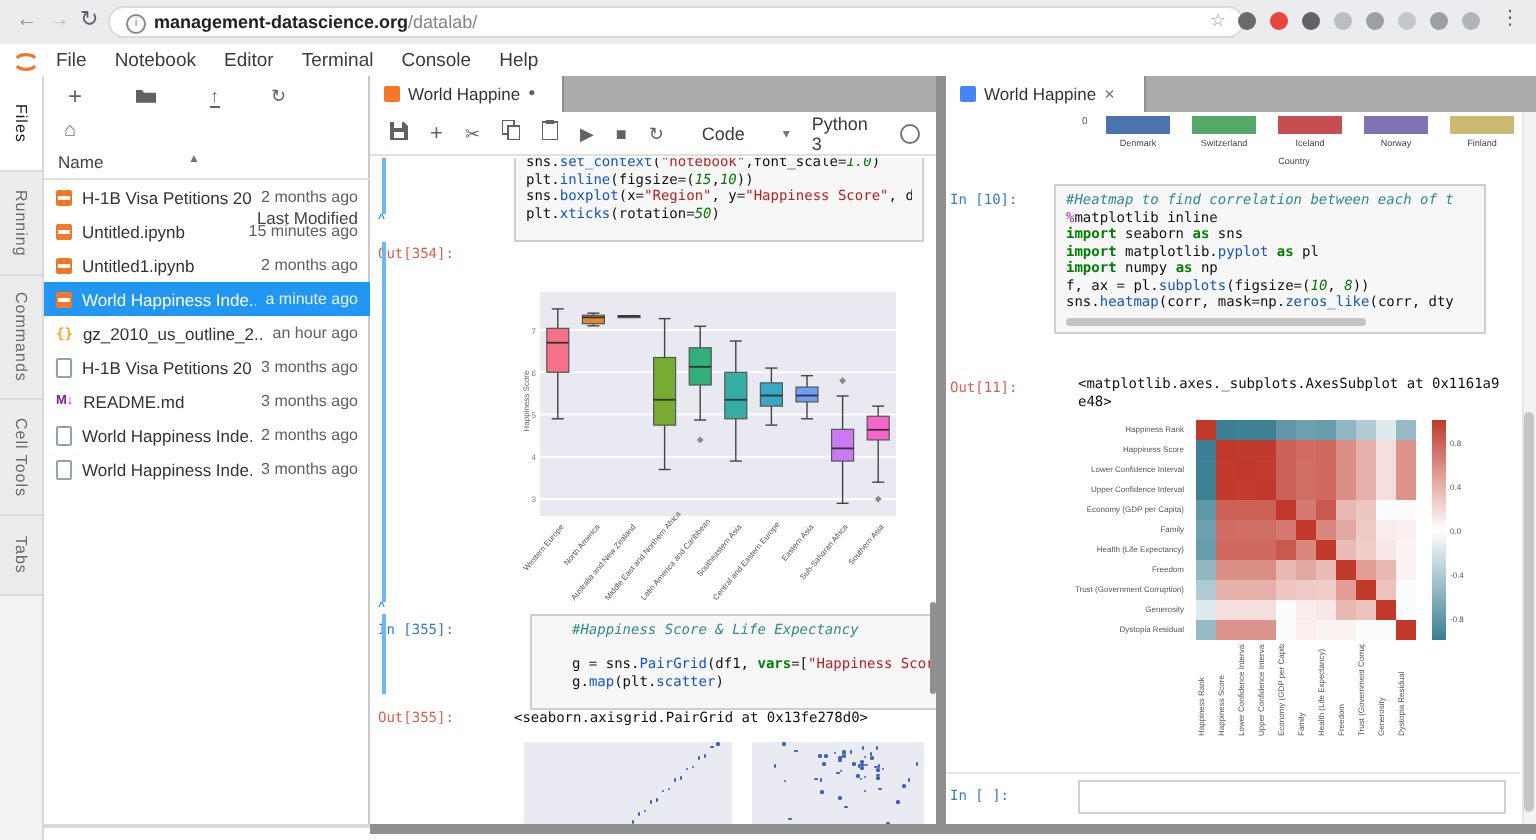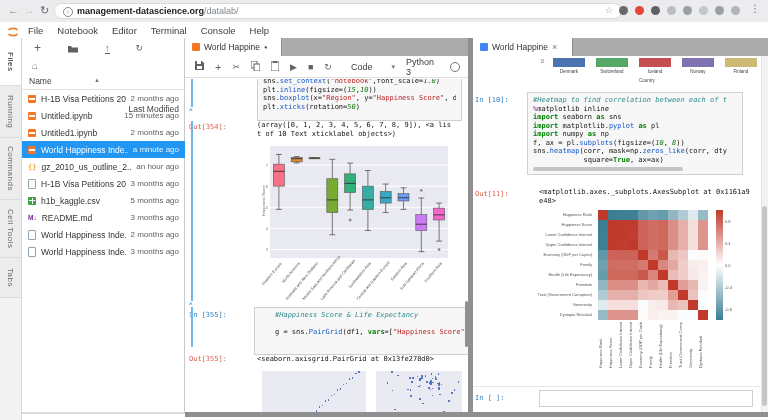--- a/index.html
+++ b/index.html
@@ -196,25 +196,20 @@
           </div>
           <div class="frow">
             <span class="ic-json">{}</span>
             <span class="fname">gz_2010_us_outline_2...</span>
             <span class="fmod">an hour ago</span>
           </div>
           <div class="frow">
             <span class="ic-file"></span>
             <span class="fname">H-1B Visa Petitions 20...</span>
             <span class="fmod">3 months ago</span>
-          </div>
-          <div class="frow">
-            <span class="ic-csv"></span>
-            <span class="fname">h1b_kaggle.csv</span>
-            <span class="fmod">5 months ago</span>
           </div>
           <div class="frow">
             <span class="ic-md">M↓</span>
             <span class="fname">README.md</span>
             <span class="fmod">3 months ago</span>
           </div>
           <div class="frow">
             <span class="ic-file"></span>
             <span class="fname">World Happiness Inde...</span>
             <span class="fmod">2 months ago</span>
@@ -263,21 +258,20 @@
         <div class="clp" style="left:6px;top:0;height:28px;"></div>
         <span class="clpc" style="left:4px;top:28px;">^</span>
         <div class="ccell" style="left:72px;top:-6px;width:193px;height:40px;">
             <div class="cl"><span class="tk-p">sns.</span><span class="tk-f">set_context</span><span class="tk-p">(</span><span class="tk-s">"notebook"</span><span class="tk-p">,font_scale=</span><span class="tk-n">1.0</span><span class="tk-p">)</span></div>
             <div class="cl"><span class="tk-p">plt.</span><span class="tk-f">inline</span><span class="tk-p">(figsize=(</span><span class="tk-n">15</span><span class="tk-p">,</span><span class="tk-n">10</span><span class="tk-p">))</span></div>
             <div class="cl"><span class="tk-p">sns.</span><span class="tk-f">boxplot</span><span class="tk-p">(x=</span><span class="tk-s">"Region"</span><span class="tk-p">, y=</span><span class="tk-s">"Happiness Score"</span><span class="tk-p">, da</span></div>
             <div class="cl"><span class="tk-p">plt.</span><span class="tk-f">xticks</span><span class="tk-p">(rotation=</span><span class="tk-n">50</span><span class="tk-p">)</span></div>
           </div>
 
         <span class="prompt outp" style="left:4px;top:44px;width:62px;">Out[354]:</span>
-        <div class="otext" style="left:72px;top:42px;width:196px;height:18px;">(array([0, 1, 2, 3, 4, 5, 6, 7, 8, 9]), &lt;a list of 10 Text xticklabel objects&gt;)</div>
         <div class="clp" style="left:6px;top:42px;height:180px;"></div>
         <span class="clpc" style="left:4px;top:222px;">^</span>
 
         <div class="fig" id="bp-fig" style="left:72px;top:64px;width:196px;height:160px;">
           <div class="plotbg" style="left:13px;top:3px;width:178px;height:112px;"></div>
           <div id="bp-svg" style="position:absolute;left:13px;top:3px;width:178px;height:112px;"><svg width="178" height="112" xmlns="http://www.w3.org/2000/svg">
                 <line x1="0" x2="178" y1="103.54716981132076" y2="103.54716981132076" stroke="#ffffff" stroke-width="1"></line>
                 <line x1="0" x2="178" y1="82.41509433962264" y2="82.41509433962264" stroke="#ffffff" stroke-width="1"></line>
                 <line x1="0" x2="178" y1="61.28301886792454" y2="61.28301886792454" stroke="#ffffff" stroke-width="1"></line>
                 <line x1="0" x2="178" y1="40.15094339622644" y2="40.15094339622644" stroke="#ffffff" stroke-width="1"></line>
@@ -359,24 +353,25 @@
             <div class="xlab-rot" style="width: 48px; left: 45.1px; top: 118px;">Latin America and Caribbean</div>
             <div class="xlab-rot" style="width: 48px; left: 62.9px; top: 118px;">Southeastern Asia</div>
             <div class="xlab-rot" style="width: 48px; left: 80.7px; top: 118px;">Central and Eastern Europe</div>
             <div class="xlab-rot" style="width: 48px; left: 98.5px; top: 118px;">Eastern Asia</div>
             <div class="xlab-rot" style="width: 48px; left: 116.3px; top: 118px;">Sub-Saharan Africa</div>
             <div class="xlab-rot" style="width: 48px; left: 134.1px; top: 118px;">Southern Asia</div>
           </div>
 
         <span class="prompt inp" style="left:4px;top:232px;width:62px;">In [355]:</span>
         <div class="clp" style="left:6px;top:228px;height:40px;"></div>
-        <div class="ccell" style="left:69px;top:228px;width:193px;height:40px;padding-left:20px;">
+        <div class="ccell" style="left:80px;top:228px;width:193px;height:40px;padding-left:20px;">
             <div class="cl"><span class="tk-c">#Happiness Score &amp; Life Expectancy</span></div>
             <div class="cl"><span class="tk-p"> </span></div>
             <div class="cl"><span class="tk-p">g = sns.</span><span class="tk-f">PairGrid</span><span class="tk-p">(df1, </span><span class="tk-k">vars</span><span class="tk-p">=[</span><span class="tk-s">"Happiness Score"</span><span class="tk-p">,</span></div>
+            <div class="cl"><span class="tk-p">g.</span><span class="tk-f">map</span><span class="tk-p">(plt.</span><span class="tk-f">scatter</span><span class="tk-p">)</span></div>
           </div>
 
         <span class="prompt outp" style="left:4px;top:276px;width:62px;">Out[355]:</span>
         <div class="otext" style="left:72px;top:276px;width:196px;white-space:nowrap;">&lt;seaborn.axisgrid.PairGrid at 0x13fe278d0&gt;</div>
 
         <div class="pgp" id="pg-1" style="left:77px;top:292px;width:104px;height:50px;">
             <span class="dot" style="left: 50.4848px; top: 40.5939px; background: rgb(58, 98, 184);"></span>
             <span class="dot" style="left: 53.5152px; top: 39.4061px; background: rgb(58, 98, 184);"></span>
             <span class="dot" style="left: 56.5455px; top: 35.0182px; background: rgb(58, 98, 184);"></span>
             <span class="dot" style="left: 59.5758px; top: 33.8303px; background: rgb(58, 98, 184);"></span>
@@ -480,21 +475,20 @@
 
         <span class="prompt inp" style="left:2px;top:40px;width:60px;">In [10]:</span>
         <div class="ccell" style="left:54px;top:36px;width:204px;height:auto;">
         <div class="cl"><span class="tk-c">#Heatmap to find correlation between each of t</span></div>
             <div class="cl"><span class="tk-m">%</span><span class="tk-p">matplotlib inline</span></div>
             <div class="cl"><span class="tk-k">import</span><span class="tk-p"> seaborn </span><span class="tk-k">as</span><span class="tk-p"> sns</span></div>
             <div class="cl"><span class="tk-k">import</span><span class="tk-p"> matplotlib.</span><span class="tk-f">pyplot</span><span class="tk-p"> </span><span class="tk-k">as</span><span class="tk-p"> pl</span></div>
             <div class="cl"><span class="tk-k">import</span><span class="tk-p"> numpy </span><span class="tk-k">as</span><span class="tk-p"> np</span></div>
             <div class="cl"><span class="tk-p">f, ax = pl.</span><span class="tk-f">subplots</span><span class="tk-p">(figsize=(</span><span class="tk-n">10</span><span class="tk-p">, </span><span class="tk-n">8</span><span class="tk-p">))</span></div>
             <div class="cl"><span class="tk-p">sns.</span><span class="tk-f">heatmap</span><span class="tk-p">(corr, mask=np.</span><span class="tk-f">zeros_like</span><span class="tk-p">(corr, dty</span></div>
-            <div class="cl"><span class="tk-p">            square=</span><span class="tk-k">True</span><span class="tk-p">, ax=ax)</span></div>
             <div class="hsb"></div>
           </div>
 
         <span class="prompt outp" style="left:2px;top:134px;width:60px;">Out[11]:</span>
         <div class="otext" style="left:66px;top:132px;width:212px;height:18px;">&lt;matplotlib.axes._subplots.AxesSubplot at 0x1161a9e48&gt;</div>
 
         <div id="hm-labels" style="position:absolute;left:0;top:154px;width:122px;">
             <div class="hrow">Happiness Rank</div>
             <div class="hrow">Happiness Score</div>
             <div class="hrow">Lower Confidence Interval</div>

